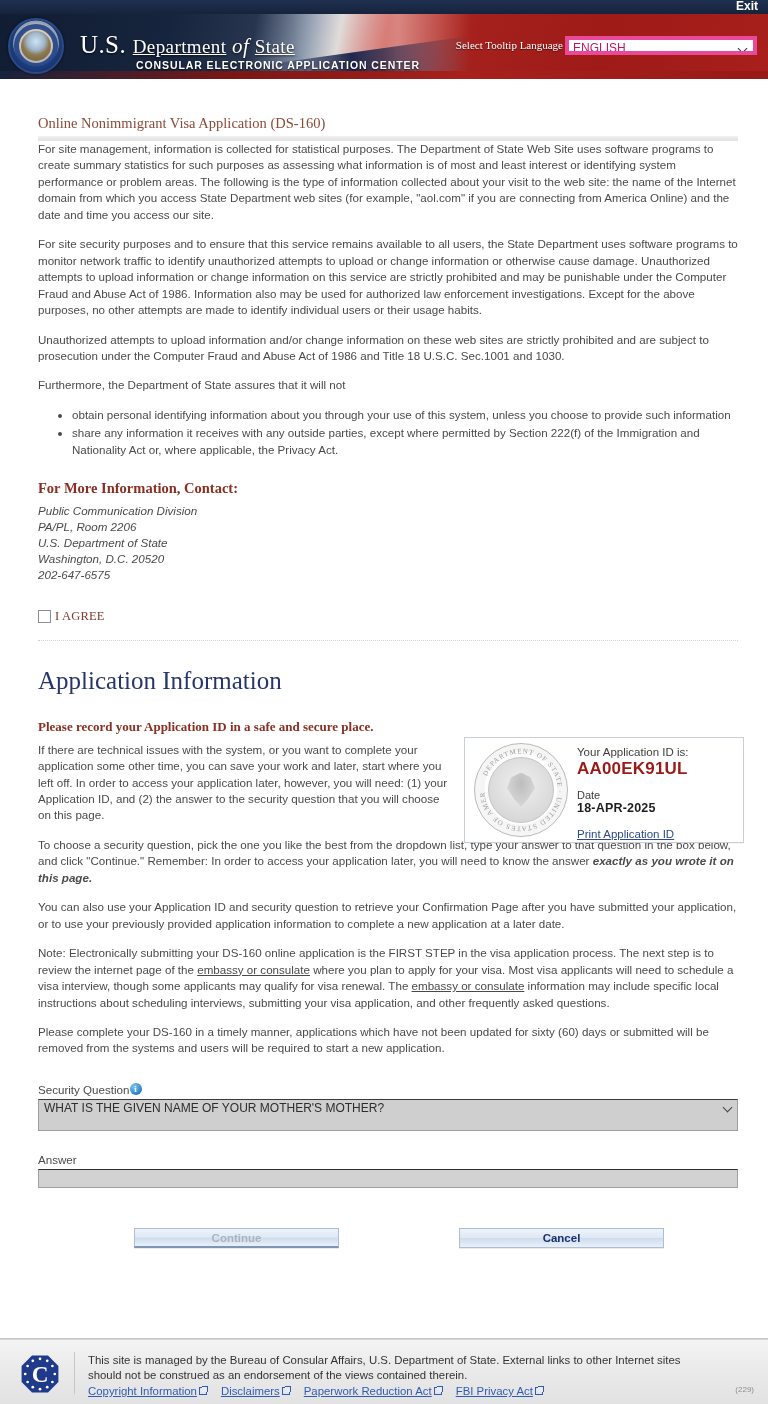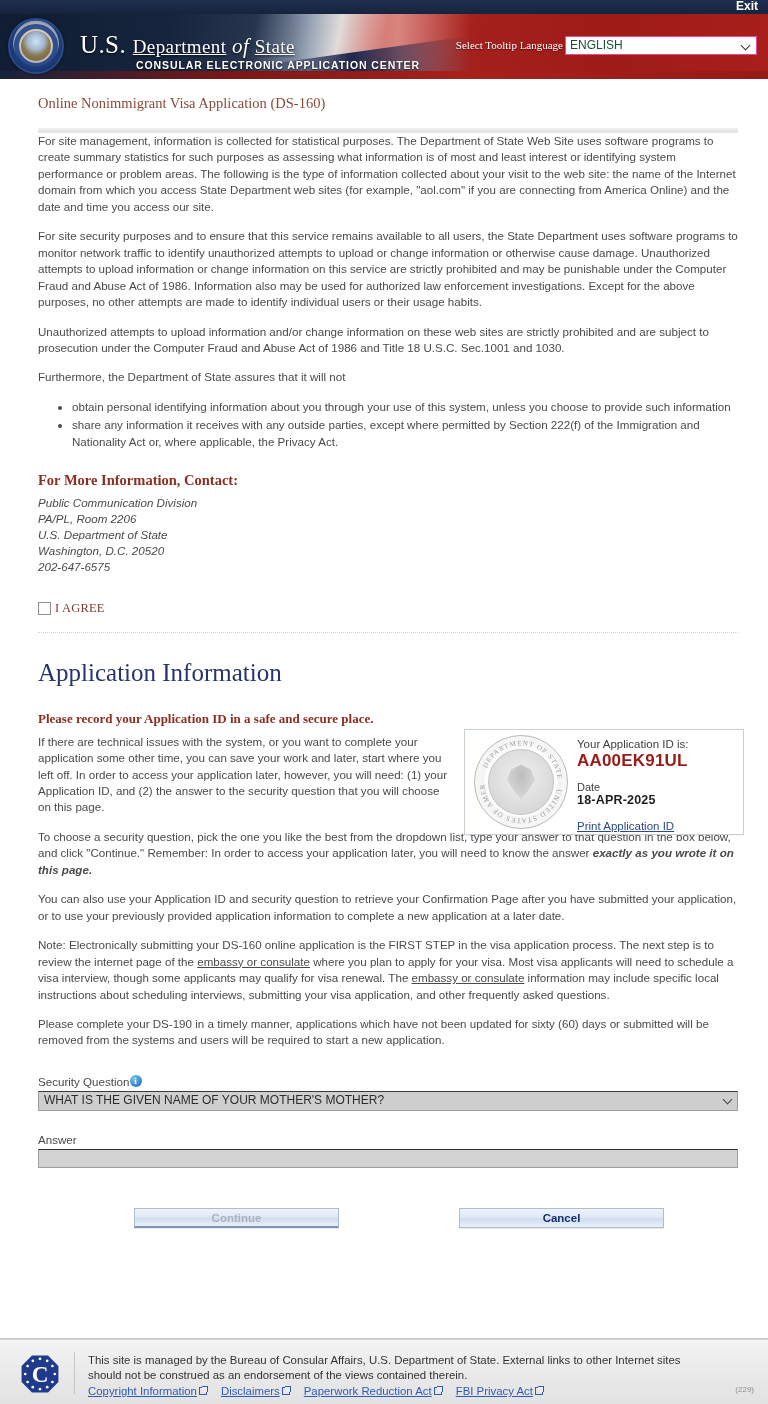--- a/index.html
+++ b/index.html
@@ -121,24 +121,24 @@
     font-family: "Liberation Serif", serif;
     font-size: 11px;
     white-space: nowrap;
     text-shadow: 0 1px 1px rgba(0,0,0,.6);
   }
   .tooltip-lang-select {
     position: absolute;
     right: 11px; top: 22px;
     width: 192px; height: 19px;
     background: #ffffff;
-    border: 1px solid #ec4899;
+    border: 4px solid #ec4899;
     font-family: "Liberation Sans", sans-serif;
     font-size: 12px;
-    color: #14532d;
+    color: #be185d;
     padding: 0 16px 0 4px;
     line-height: 17px;
     white-space: nowrap; overflow: hidden;
   }
   .tooltip-lang-select .caret {
     position: absolute; right: 5px; top: 4px;
     width: 9px; height: 9px;
   }
   .tooltip-lang-select .caret::before {
     content: ""; position: absolute; left: 0; top: 1px;
@@ -150,21 +150,22 @@
 
   
   .content {
     padding: 0 0 0 0;
     background: #fff;
   }
   .crumb {
     color: #8a4a38;
     font-family: "Liberation Serif", serif;
     font-size: 14.5px;
-    padding: 16px 0 16px 38px;
+    padding: 16px 0 4px 38px;
+    margin-top: 20px;
   }
   .crumb-rule {
     margin: 0 30px 0 38px;
     height: 5px;
     background: linear-gradient(to bottom, #f1f1f1, #e2e2e2);
     border-bottom: 1px solid #e6e6e6;
   }
 
   h1.page-title {
     font-family: "Liberation Serif", serif;
@@ -358,21 +359,21 @@
     width: 12px; height: 12px; border-radius: 50%;
     background: radial-gradient(circle at 35% 30%, #7fc3ef 0%, #3b8fd4 55%, #1d5f9e 100%);
     color: #fff; font-size: 9px; font-weight: bold;
     font-family: "Liberation Serif", serif;
     display: inline-flex; align-items: center; justify-content: center;
     line-height: 1;
     cursor: pointer;
   }
   .select-box {
     position: relative;
-    height: 20px;
+    height: 32px;
     background: #cfcfcf;
     border: 1px solid #9d9d9d;
     border-top-color: #3a3a3a;
     font-family: "Liberation Sans", sans-serif;
     font-size: 12px;
     color: #2d2d2d;
     padding: 0 18px 0 5px;
     line-height: 16px;
     white-space: nowrap; overflow: hidden;
   }
@@ -580,21 +581,21 @@
     <div class="body-col">
       <h4 class="record-hd narrow">Please record your Application ID in a safe and secure place.</h4>
       <p class="body narrow">If there are technical issues with the system, or you want to complete your application some other time, you can save your work and later, start where you left off. In order to access your application later, however, you will need: (1) your Application ID, and (2) the answer to the security question that you will choose on this page.</p>
 
       <p class="body"><span class="narrow-inline">To choose a security question, pick the one you like the best from the dropdown list, type your answer to that question in the box below, and click "Continue." Remember: In order to access your application later, you will need to know the answer </span><span class="bi">exactly as you wrote it on this page.</span></p>
 
       <p class="body">You can also use your Application ID and security question to retrieve your Confirmation Page after you have submitted your application, or to use your previously provided application information to complete a new application at a later date.</p>
 
       <p class="body"><span>Note: Electronically submitting your DS-160 online application is the FIRST STEP in the visa application process. The next step is to review the internet page of the </span><a class="inline-link" href="#">embassy or consulate</a><span> where you plan to apply for your visa. Most visa applicants will need to schedule a visa interview, though some applicants may qualify for visa renewal. The </span><a class="inline-link" href="#">embassy or consulate</a><span> information may include specific local instructions about scheduling interviews, submitting your visa application, and other frequently asked questions.</span></p>
 
-      <p class="body">Please complete your DS-190 in a timely manner, applications which have not been updated for sixty (60) days or submitted will be removed from the systems and users will be required to start a new application.</p>
+      <p class="body">Please complete your DS-160 in a timely manner, applications which have not been updated for sixty (60) days or submitted will be removed from the systems and users will be required to start a new application.</p>
     </div>
   </div>
 
   <div class="form-area">
     <div class="field-label">
       <span>Security Question</span>
       <span class="info-icon">i</span>
     </div>
     <div class="select-box">
       <span>WHAT IS THE GIVEN NAME OF YOUR MOTHER'S MOTHER?</span>

